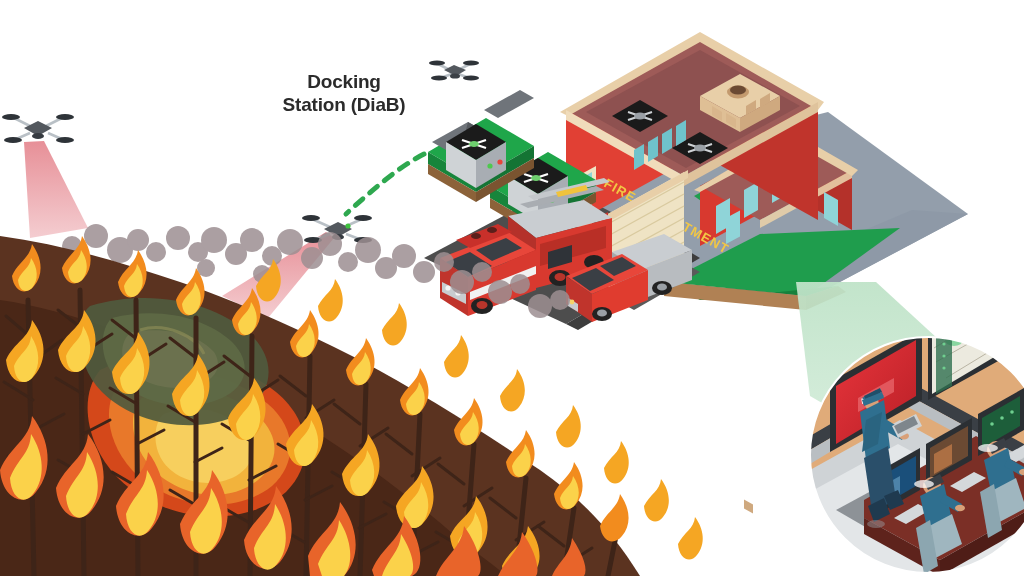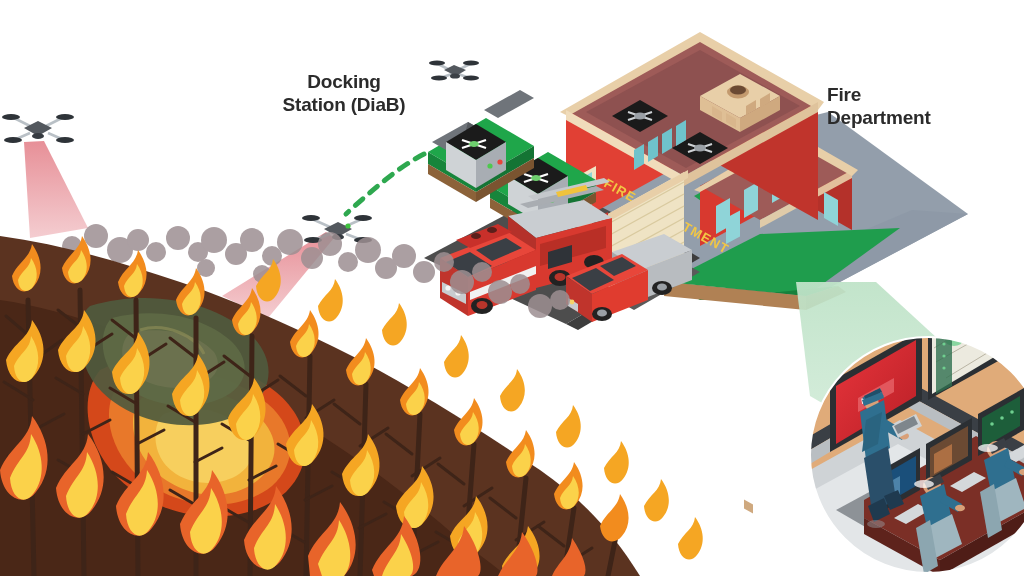--- a/index.html
+++ b/index.html
@@ -637,16 +637,14 @@
         <path d="M982 496 L1016 478 L1026 508 L992 526 Z" fill="#9fb6bf"></path>
         <path d="M980 492 L994 484 L1002 530 L988 538 Z" fill="#8ca6b0"></path>
       </g>
     </g>
     <circle cx="928" cy="455" r="118" fill="none" stroke="#ffffff" stroke-width="2"></circle>
   </g>
 </svg>
 
 <div class="lbl" id="lbl-dock">Docking
 Station (DiaB)</div>
-<div class="lbl" id="lbl-fire">Fire
-Department</div>
 
 </div>
 
 </body></html>

